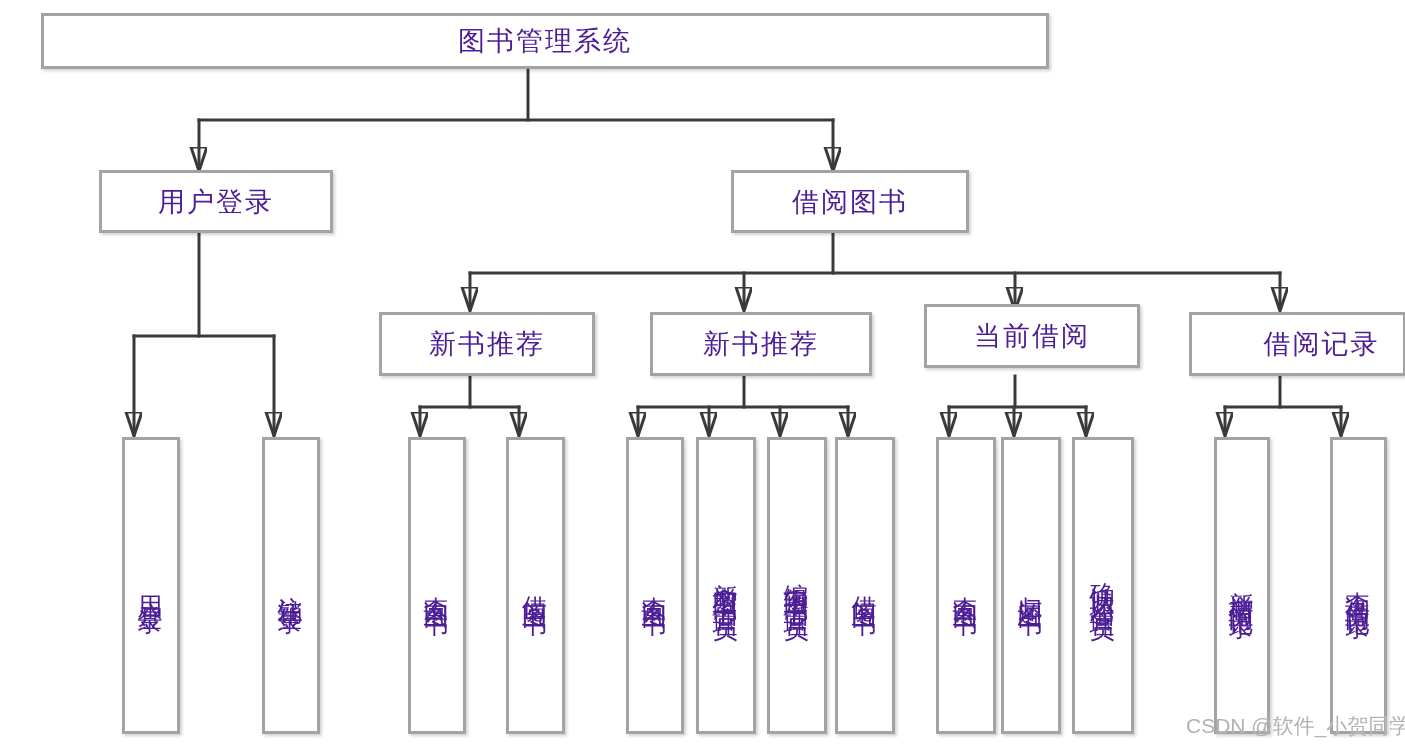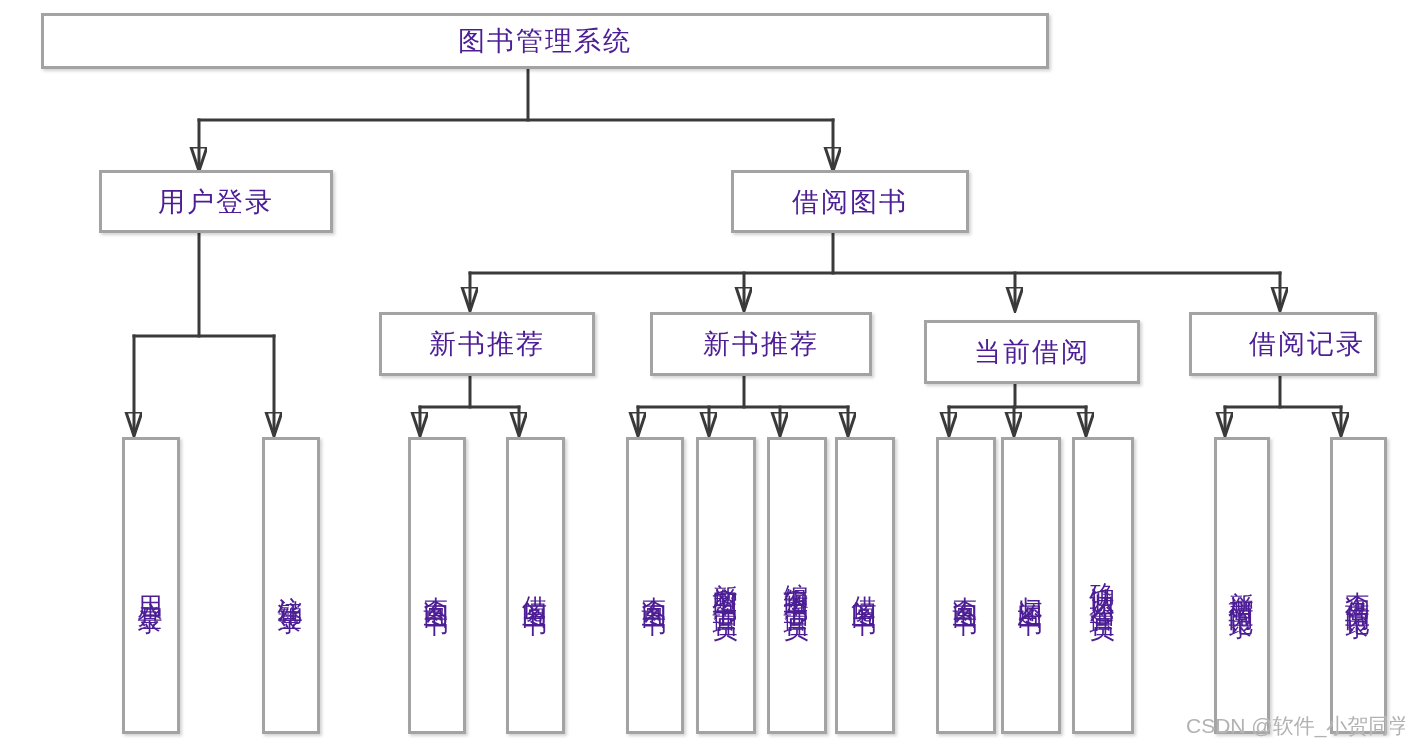--- a/index.html
+++ b/index.html
@@ -88,22 +88,22 @@
     <path d="M1341 407 V434" marker-end="url(#arw)"></path>
   </svg>
 
   <div class="box h" style="left:24px;top:13px;width:1008px;height:56px;">图书管理系统</div>
 
   <div class="box h" style="left:82px;top:170px;width:234px;height:63px;">用户登录</div>
   <div class="box h" style="left:714px;top:170px;width:238px;height:63px;">借阅图书</div>
 
   <div class="box h" style="left:362px;top:312px;width:216px;height:64px;">新书推荐</div>
   <div class="box h" style="left:633px;top:312px;width:222px;height:64px;">新书推荐</div>
-  <div class="box h" style="left:907px;top:320px;width:216px;height:64px;">当前借阅</div>
-  <div class="box h" style="left:1172px;top:312px;width:188px;height:64px;padding-left:48px;">借阅记录</div>
+  <div class="box h" style="left:907px;top:304px;width:216px;height:64px;">当前借阅</div>
+  <div class="box h" style="left:1172px;top:312px;width:217px;height:64px;padding-left:48px;">借阅记录</div>
 
   <div class="box v" style="left:105px;top:437px;width:58px;height:297px;">用户登录</div>
   <div class="box v" style="left:245px;top:437px;width:58px;height:297px;">注销登录</div>
 
   <div class="box v" style="left:391px;top:437px;width:58px;height:297px;">查询图书</div>
   <div class="box v" style="left:489px;top:437px;width:59px;height:297px;">借阅图书</div>
 
   <div class="box v" style="left:609px;top:437px;width:58px;height:297px;">查询图书</div>
   <div class="box v" style="left:679px;top:437px;width:60px;height:297px;">新增图书（管理员）</div>
   <div class="box v" style="left:750px;top:437px;width:60px;height:297px;">编辑图书（管理员）</div>

